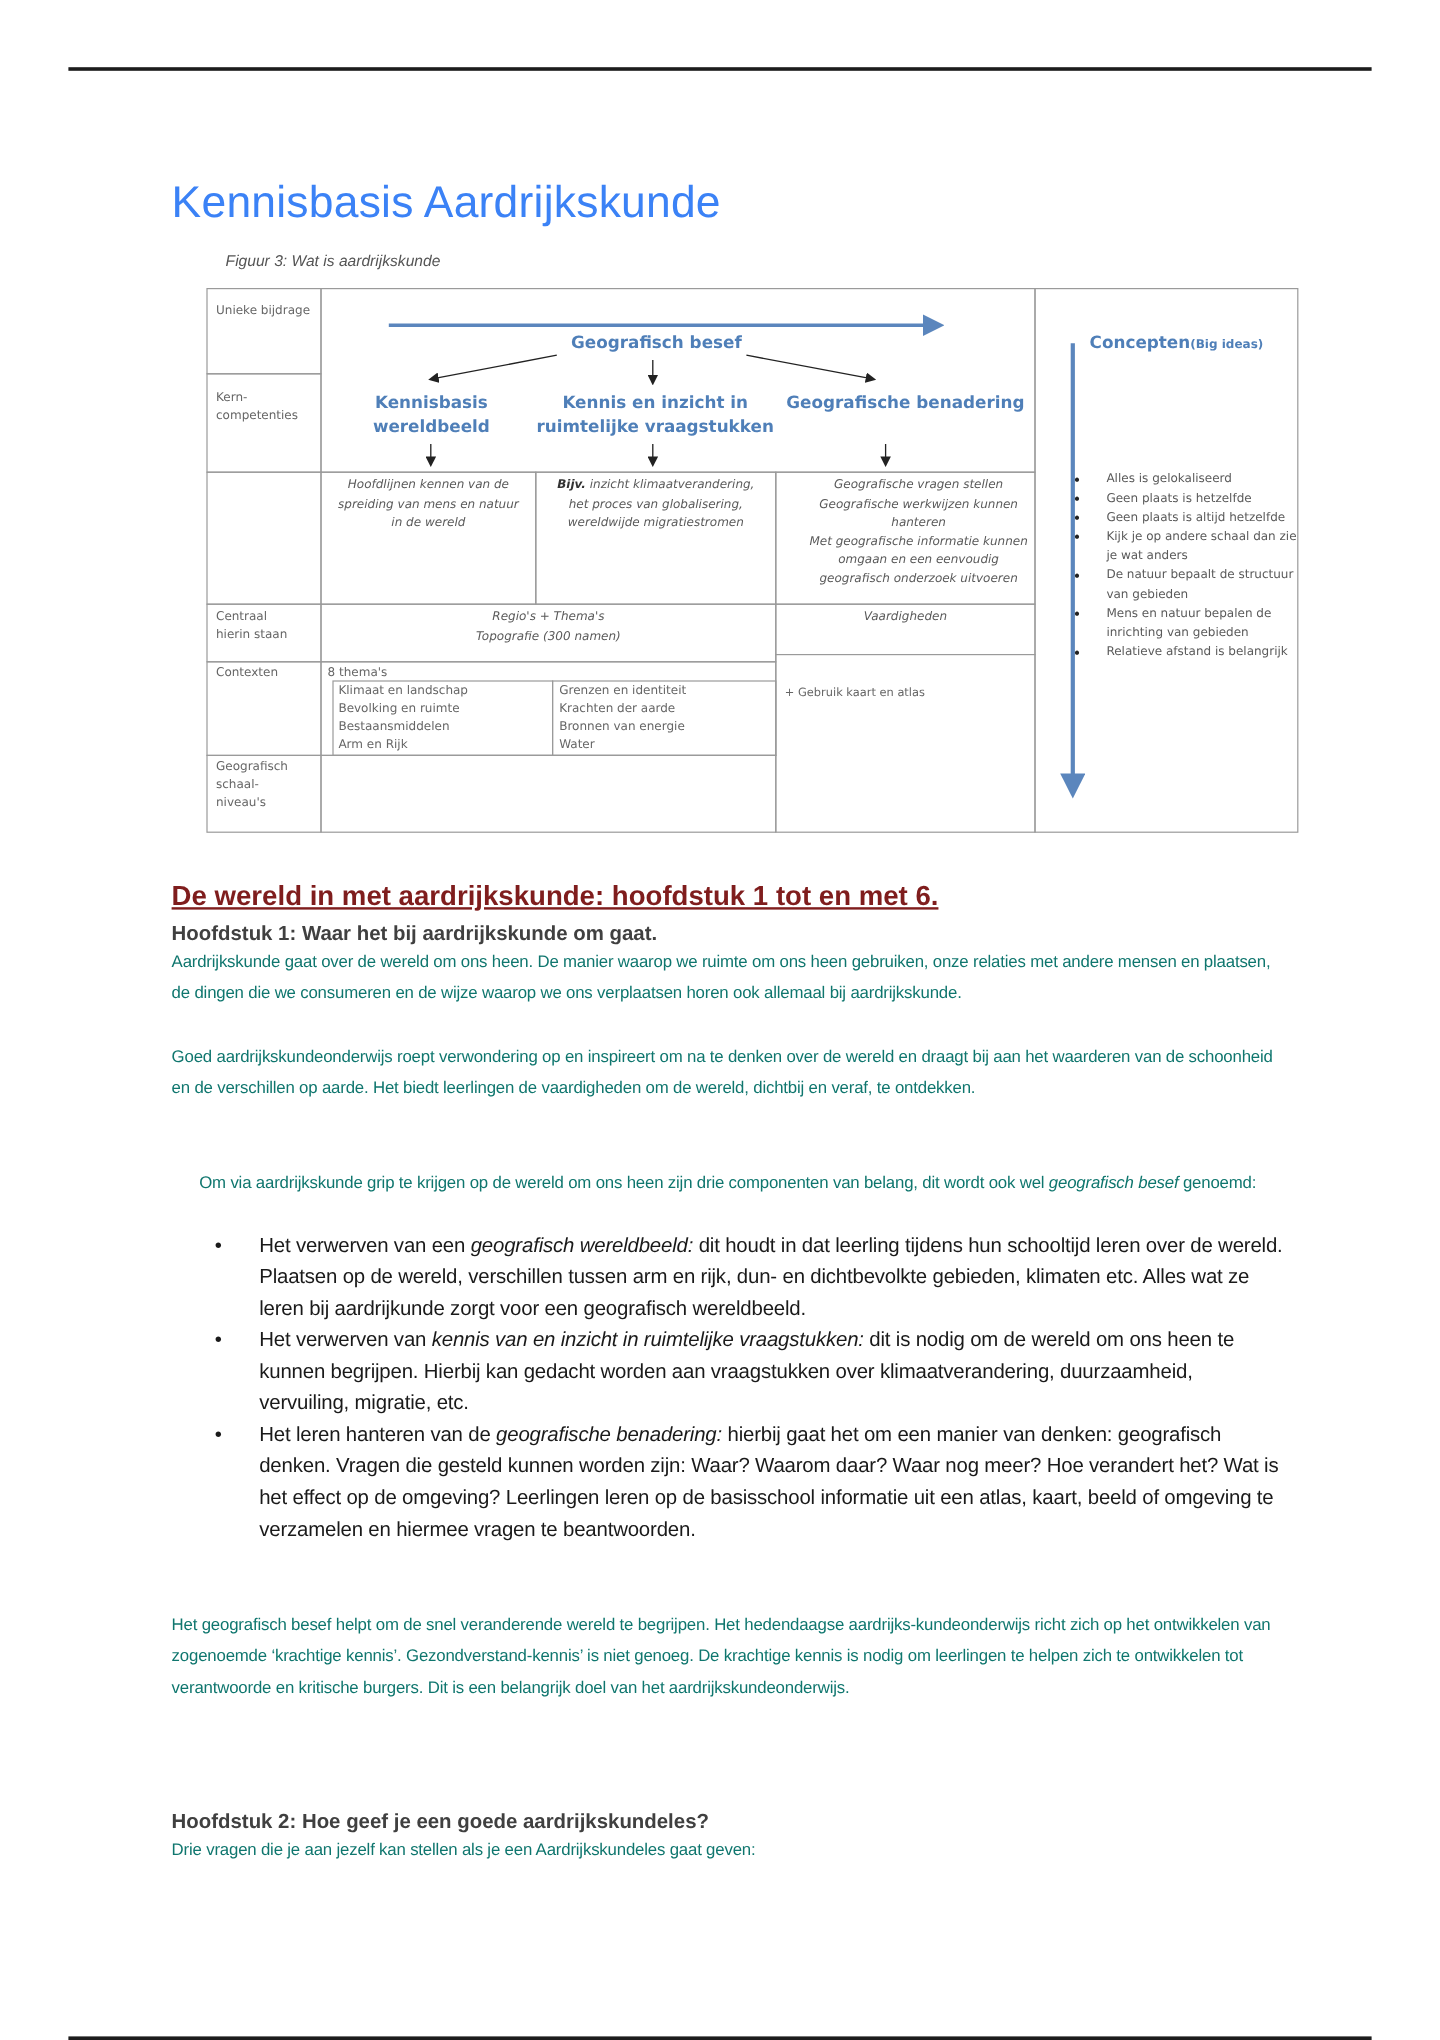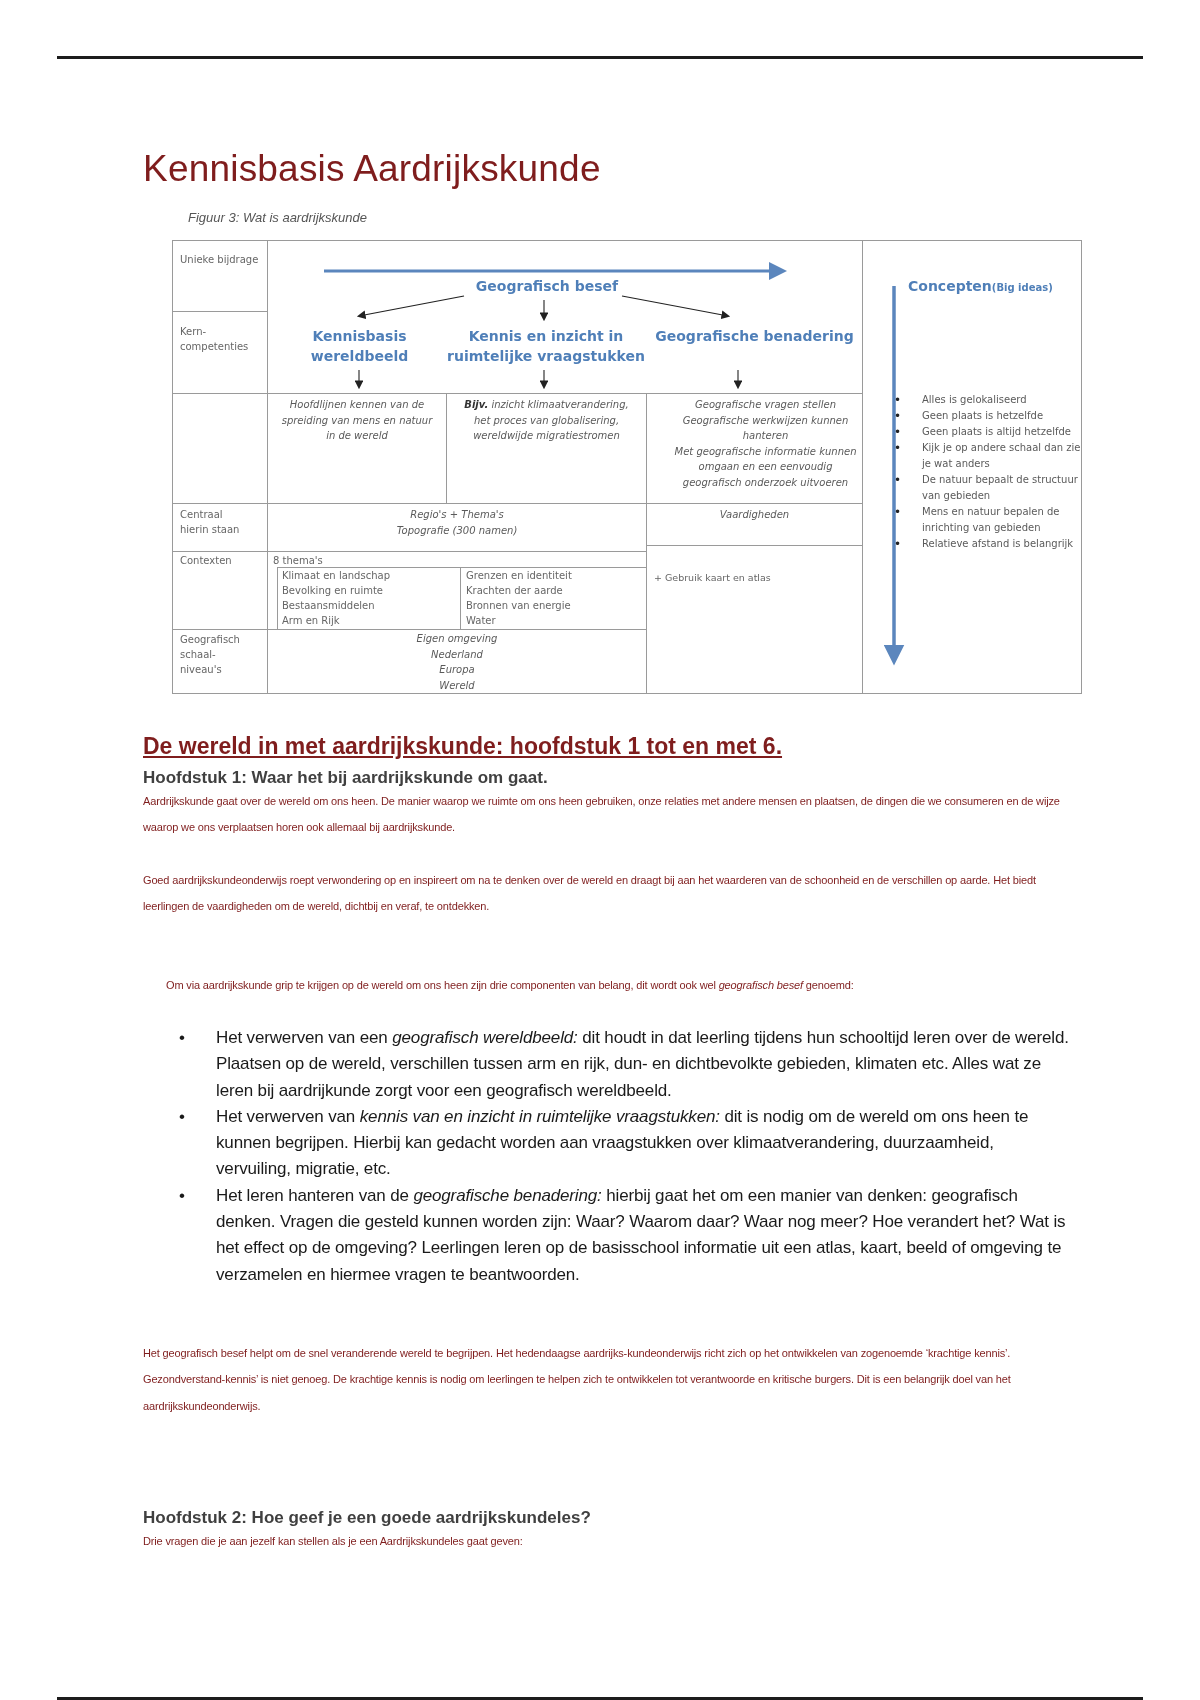--- a/index.html
+++ b/index.html
@@ -3,39 +3,39 @@
   <meta charset="utf-8">
   <style>
     * { box-sizing: border-box; margin: 0; padding: 0; }
     html, body { width: 1200px; height: 1700px; background: #ffffff; overflow: hidden; }
     body { position: relative; font-family: "Liberation Sans", sans-serif; color: #1a1a1a; }
 
     .rule { position: absolute; left: 57px; width: 1086px; height: 3px; background: #1c1c1c; }
     .rule.top { top: 56px; }
     .rule.bottom { top: 1697px; left: 57px; width: 1086px; }
 
-    .page-title { position: absolute; left: 143px; top: 148px; font-size: 37px; color: #7f1d1d; font-weight: normal; letter-spacing: 0.2px; }
+    .page-title { position: absolute; left: 143px; top: 148px; font-size: 37px; color: #3b82f6; font-weight: normal; letter-spacing: 0.2px; }
     .fig-caption { position: absolute; left: 188px; top: 210px; font-size: 13px; font-style: italic; color: #555; }
 
     
     .figure { position: absolute; left: 172px; top: 240px; width: 910px; height: 454px; font-family: "DejaVu Sans", sans-serif; color: #666; }
     .figure .cell { position: absolute; border: 1px solid #9a9a9a; }
     .figure .lbl { position: absolute; font-size: 10px; line-height: 15px; color: #666; }
     .figure .small { position: absolute; font-size: 10px; line-height: 15.5px; color: #5a5a5a; text-align: center; font-style: italic; }
     .figure .blue-h { position: absolute; font-size: 14px; font-weight: bold; color: #4f7fb8; text-align: center; line-height: 20px; }
     .figure .bold-sm { font-weight: bold; color: #333; }
     .figure svg { position: absolute; left: 0; top: 0; overflow: visible; }
     .concepts-list { position: absolute; left: 720px; top: 152px; width: 190px; font-size: 10px; line-height: 16px; color: #5a5a5a; list-style: none; }
     .concepts-list li { position: relative; padding-left: 30px; }
     .concepts-list li::before { content: "•"; position: absolute; left: 2px; top: 0; color: #222; font-size: 12px; }
 
     
     .h2 { position: absolute; left: 143px; top: 733px; font-size: 23px; color: #7f1d1d; text-decoration: underline; }
     .h3 { position: absolute; left: 143px; font-size: 17px; color: #404040; }
-    .para { position: absolute; left: 143px; width: 930px; font-size: 11px; line-height: 26.3px; color: #7f1d1d; letter-spacing: -0.15px; }
+    .para { position: absolute; left: 143px; width: 930px; font-size: 14px; line-height: 26.3px; color: #0f766e; letter-spacing: -0.15px; }
     .bullets { position: absolute; left: 143px; width: 930px; font-size: 17px; line-height: 26.3px; color: #1a1a1a; list-style: none; letter-spacing: -0.15px; }
     .bullets li { position: relative; padding-left: 73px; }
     .bullets li .dot { position: absolute; left: 36px; top: 0; }
     em { font-style: italic; }
   </style>
 </head>
 <body>
 
 <div class="rule top"></div>
 
@@ -136,24 +136,20 @@
   <div class="lbl" style="left:110px;top:328px;white-space:pre-line;">Klimaat en landschap
 Bevolking en ruimte
 Bestaansmiddelen
 Arm en Rijk</div>
   <div class="lbl" style="left:294px;top:328px;white-space:pre-line;">Grenzen en identiteit
 Krachten der aarde
 Bronnen van energie
 Water</div>
   <div class="lbl" style="left:482px;top:330px;font-size:9.5px;">+ Gebruik kaart en atlas</div>
 
-  <div class="small" style="left:95px;top:391px;width:380px;white-space:pre-line;">Eigen omgeving
-Nederland
-Europa
-Wereld</div>
 </div>
 
 <h2 class="h2">De wereld in met aardrijkskunde: hoofdstuk 1 tot en met 6.</h2>
 <h3 class="h3" style="top:768px;">Hoofdstuk 1: Waar het bij aardrijkskunde om gaat.</h3>
 
 <p class="para" style="top:788px;">Aardrijkskunde gaat over de wereld om ons heen. De manier waarop we ruimte om ons heen gebruiken, onze relaties met andere mensen en plaatsen, de dingen die we consumeren en de wijze waarop we ons verplaatsen horen ook allemaal bij aardrijkskunde.</p>
 <p class="para" style="top:867px;">Goed aardrijkskundeonderwijs roept verwondering op en inspireert om na te denken over de wereld en draagt bij aan het waarderen van de schoonheid en de verschillen op aarde. Het biedt leerlingen de vaardigheden om de wereld, dichtbij en veraf, te ontdekken.</p>
 
 <p class="para" style="top:972px;margin-left:23px;"><span>Om via aardrijkskunde grip te krijgen op de wereld om ons heen zijn drie componenten van belang, dit wordt ook wel </span><em>geografisch besef</em><span> genoemd:</span></p>
 

